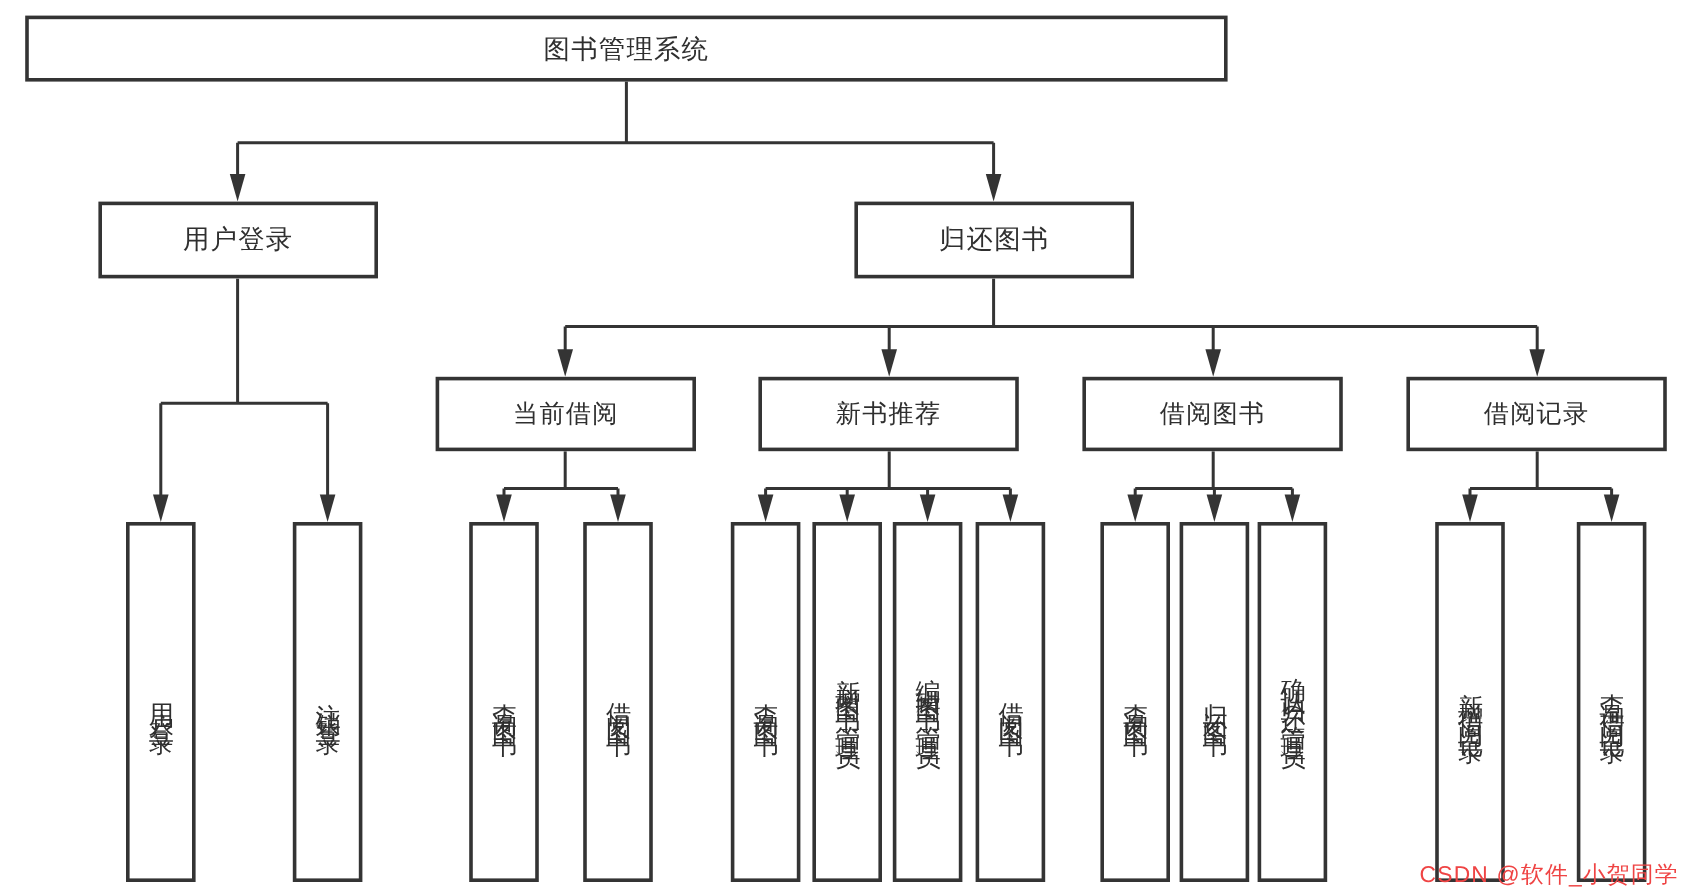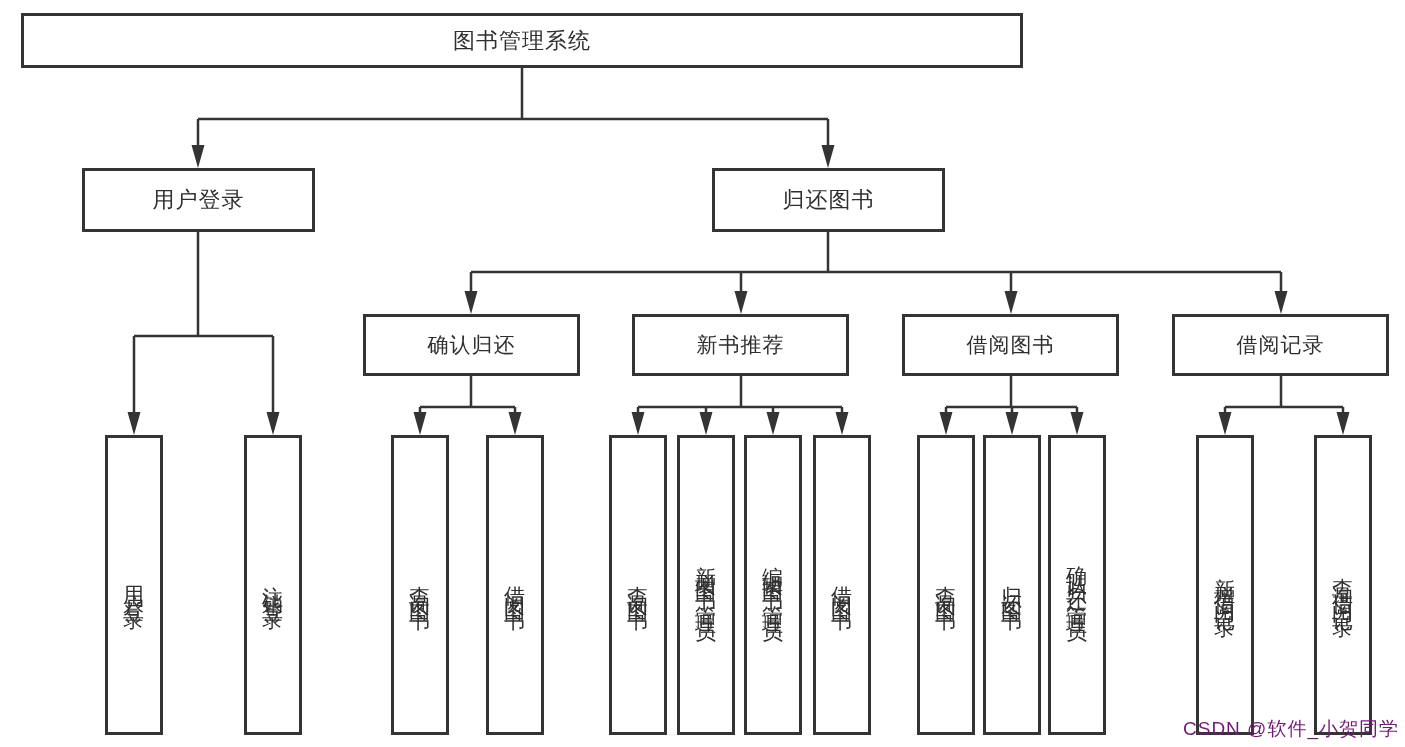--- a/index.html
+++ b/index.html
@@ -39,21 +39,21 @@
     font-size: 21px;
     letter-spacing: 8px;
     line-height: 1;
     white-space: nowrap;
   }
   .watermark {
     position: absolute;
     left: 1183px;
     top: 716px;
     font-size: 19px;
-    color: #701a75;
+    color: #ef4444;
     letter-spacing: 1px;
     white-space: nowrap;
   }
 </style>
 </head>
 <body>
 
 <div id="canvas">
 
   <svg id="wires" viewBox="0 0 1405 747" fill="none" xmlns="http://www.w3.org/2000/svg">
@@ -97,21 +97,21 @@
       <polygon points="1218.5,412 1231.5,412 1225,435"></polygon>
       <polygon points="1336.5,412 1349.5,412 1343,435"></polygon>
     </g>
   </svg>
 
   <div class="node root">图书管理系统</div>
 
   <div class="node lvl2" style="left:82px">用户登录</div>
   <div class="node lvl2" style="left:712px">归还图书</div>
 
-  <div class="node lvl3" style="left:363px">确认归还</div>
+  <div class="node lvl3" style="left:363px">当前借阅</div>
   <div class="node lvl3" style="left:632px">新书推荐</div>
   <div class="node lvl3" style="left:902px">借阅图书</div>
   <div class="node lvl3" style="left:1172px">借阅记录</div>
 
   <div class="node leaf" style="left:105px">
     <span>用户登录</span>
     </div>
   <div class="node leaf" style="left:244px">
     <span>注销登录</span>
     </div>

